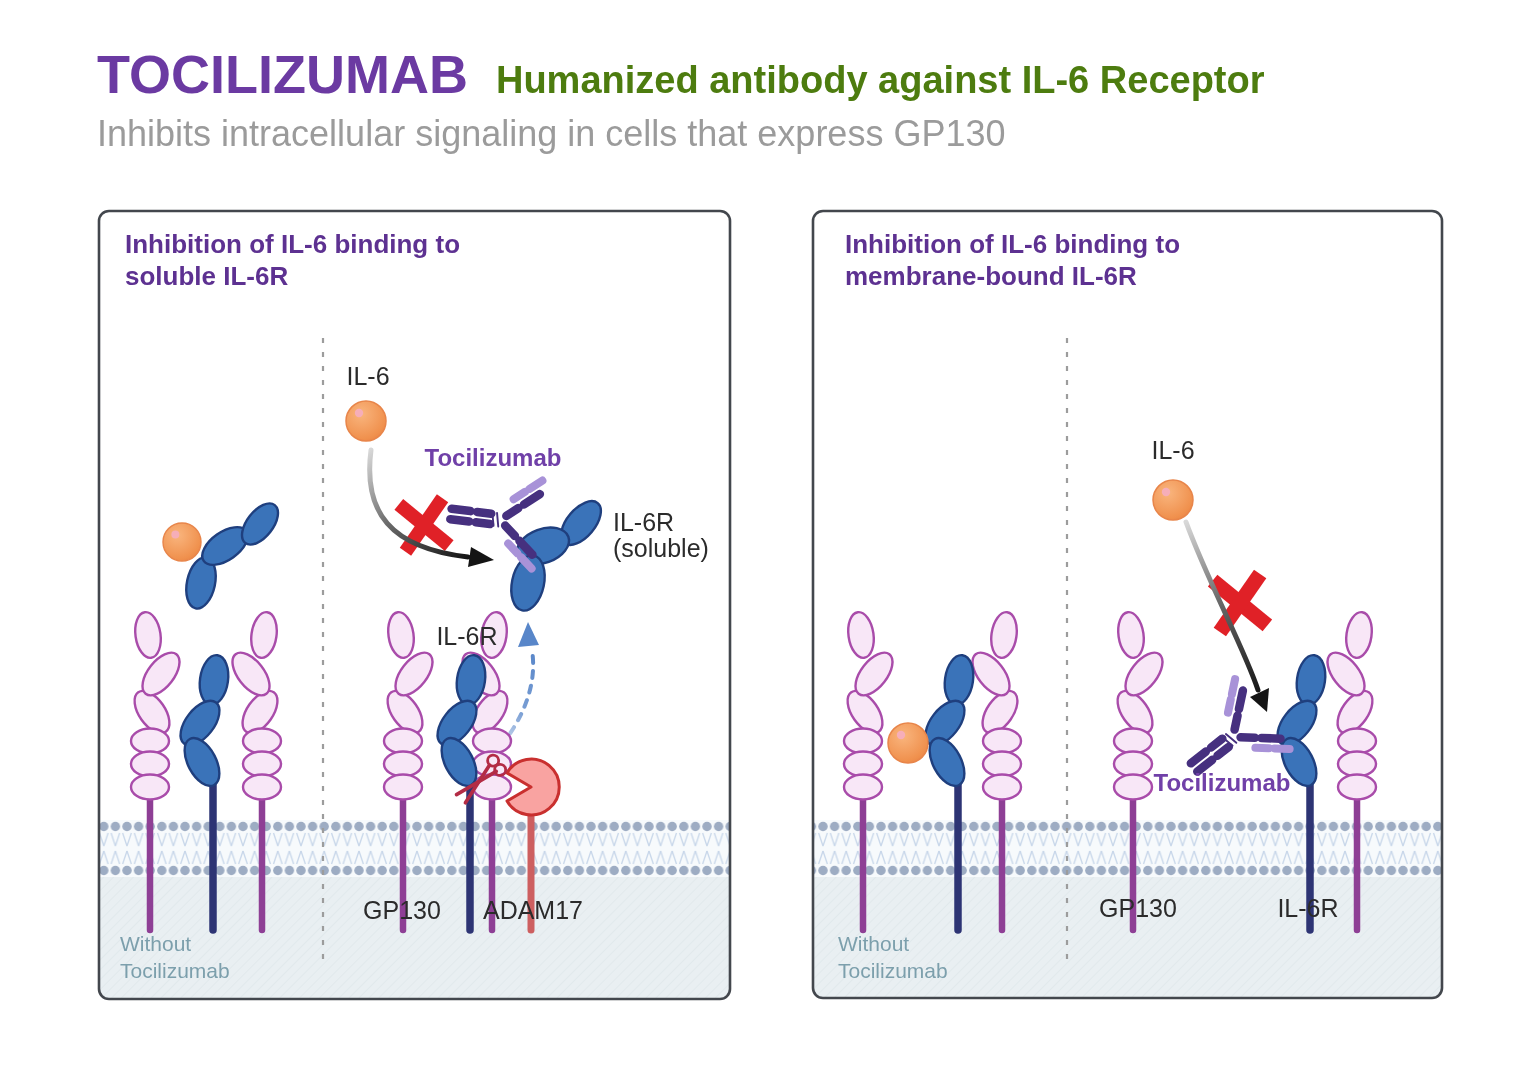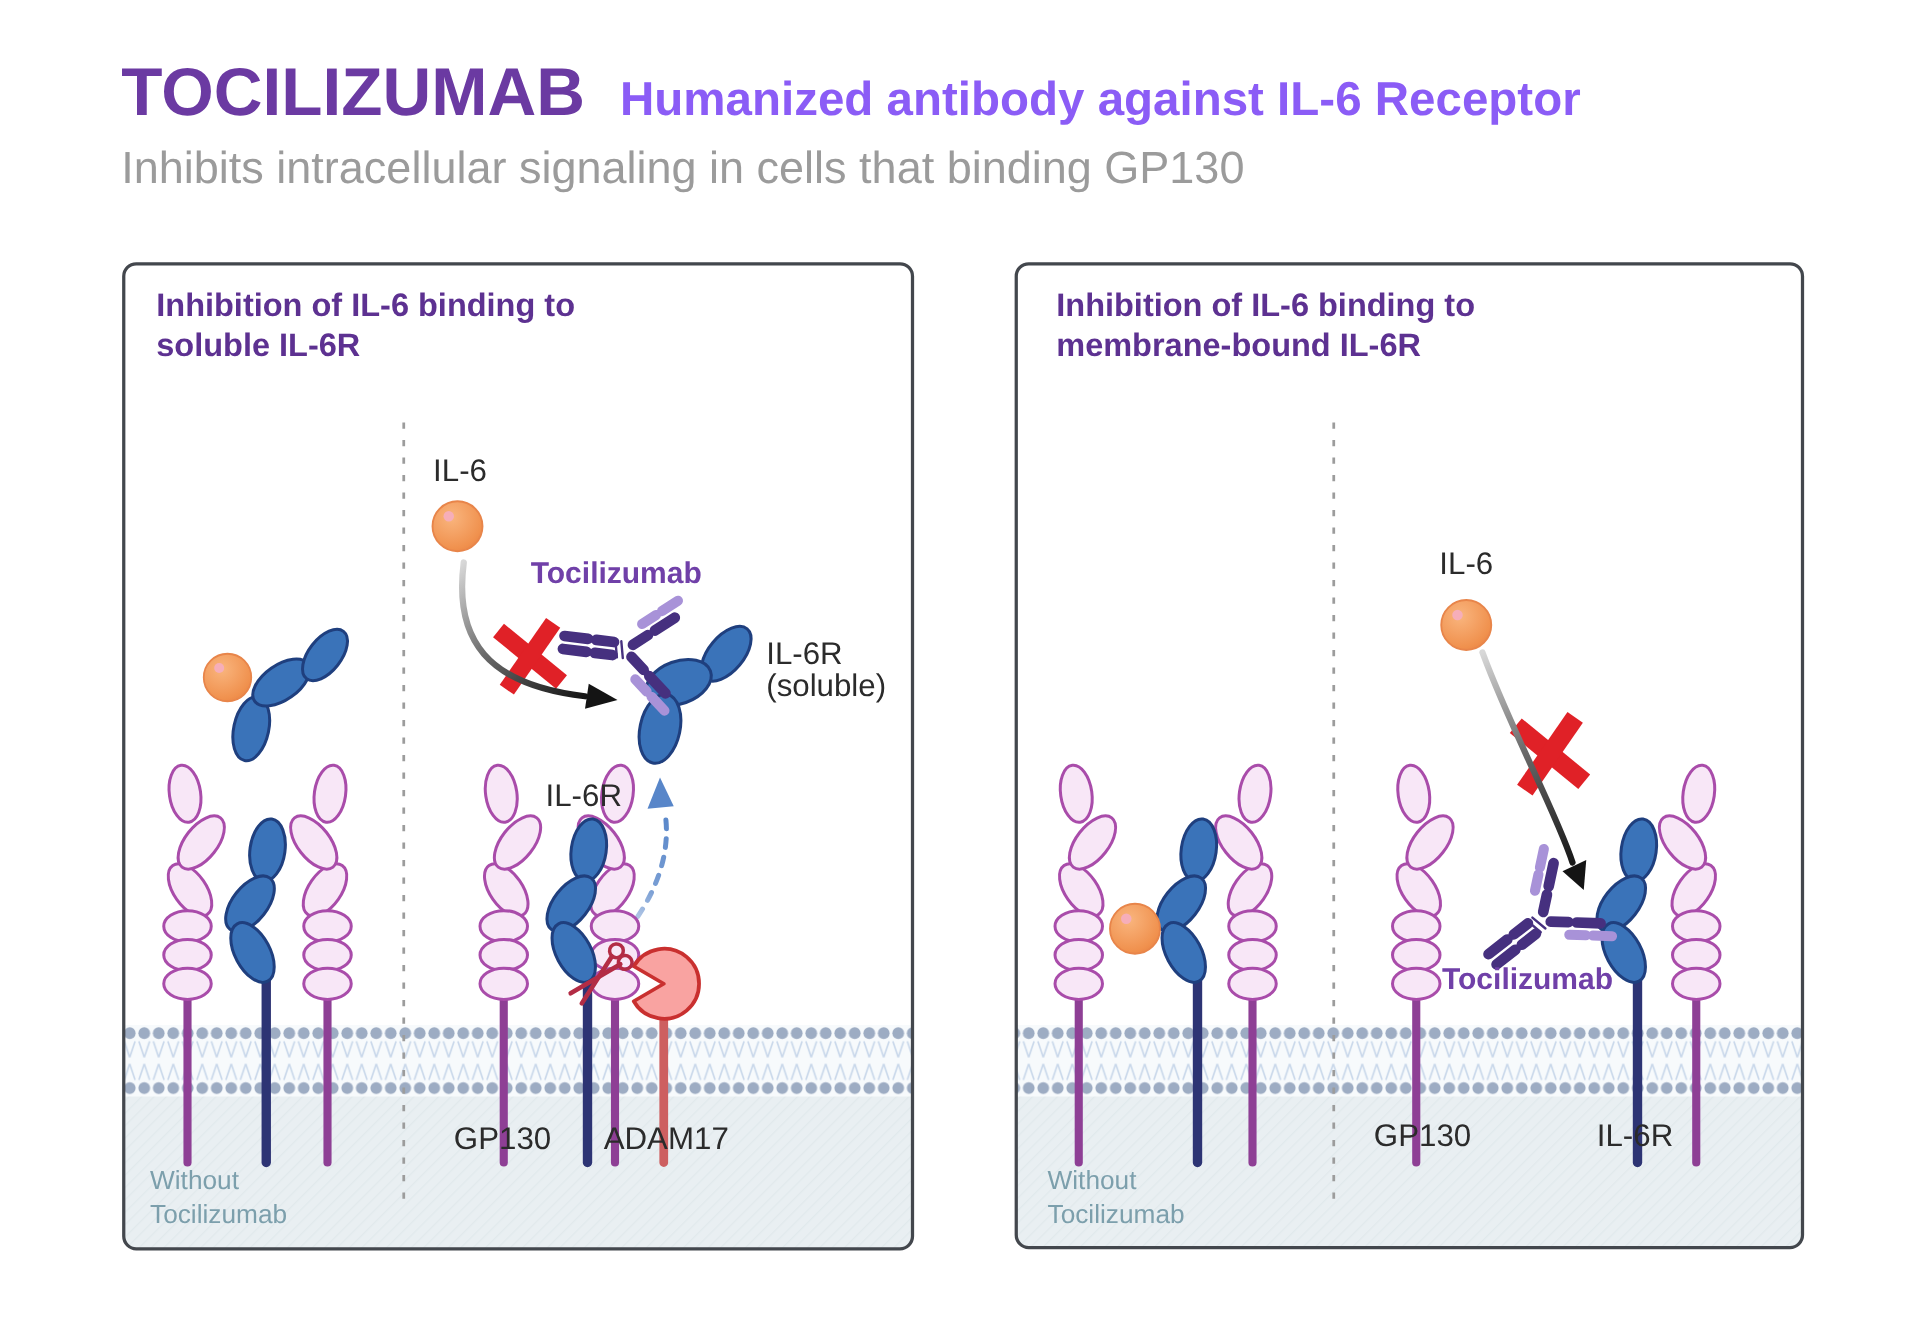--- a/index.html
+++ b/index.html
@@ -1,20 +1,20 @@
 <!DOCTYPE html>
 <html><head>
 <meta charset="utf-8">
 <style>
   html,body{margin:0;padding:0;background:#ffffff;}
   body{width:1536px;height:1075px;position:relative;font-family:"Liberation Sans",sans-serif;overflow:hidden;}
   .header{position:absolute;left:97px;top:46px;}
   .title-row{display:flex;align-items:baseline;gap:28px;}
   .main-title{font-size:54px;font-weight:800;color:#6b3aa2;margin:0;line-height:1.05;letter-spacing:0px;}
-  .sub-title{font-size:38px;font-weight:700;color:#8b5cf6;}
+  .sub-title{font-size:38px;font-weight:700;color:#4d7c0f;}
   .description{font-size:36px;color:#9b9b9b;margin-top:10px;}
   svg{position:absolute;left:0;top:0;}
   svg text{font-family:"Liberation Sans",sans-serif;}
   .ptitle{font-size:26px;font-weight:700;fill:#5d3191;}
   .lbl{font-size:25px;fill:#2b2b2b;}
   .toci{font-size:24px;font-weight:700;fill:#7040a8;}
   .wo{font-size:21px;fill:#7c9fac;}
   .pink{fill:#f8e7f7;stroke:#a94caa;stroke-width:2.4;}
   .pinkstem{stroke:#8e3f95;stroke-width:6.5;stroke-linecap:round;}
   .blue{fill:#3a73b9;stroke:#1f3f7e;stroke-width:2.4;}
@@ -28,21 +28,21 @@
   .sciss{stroke:#b32c45;fill:none;}
 </style>
 </head>
 <body>
 
 <div class="header">
   <div class="title-row">
     <h1 class="main-title">TOCILIZUMAB</h1>
     <span class="sub-title">Humanized antibody against IL-6 Receptor</span>
   </div>
-  <div class="description">Inhibits intracellular signaling in cells that binding GP130</div>
+  <div class="description">Inhibits intracellular signaling in cells that express GP130</div>
 </div>
 
 <svg width="1536" height="1075" viewBox="0 0 1536 1075">
   <defs>
     <radialGradient id="ballg" cx="38%" cy="32%" r="78%">
       <stop offset="0%" stop-color="#f9b57e"></stop>
       <stop offset="80%" stop-color="#f0914e"></stop>
       <stop offset="100%" stop-color="#ea8344"></stop>
     </radialGradient>
     <linearGradient id="ag1" gradientUnits="userSpaceOnUse" x1="371" y1="449" x2="470" y2="556">

